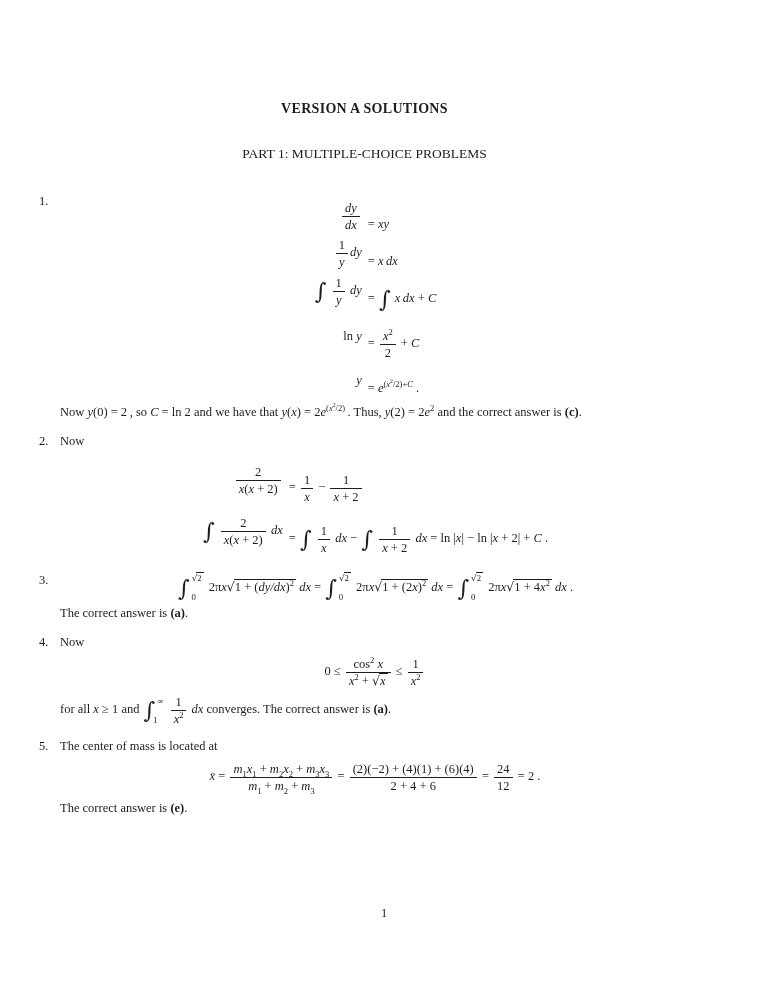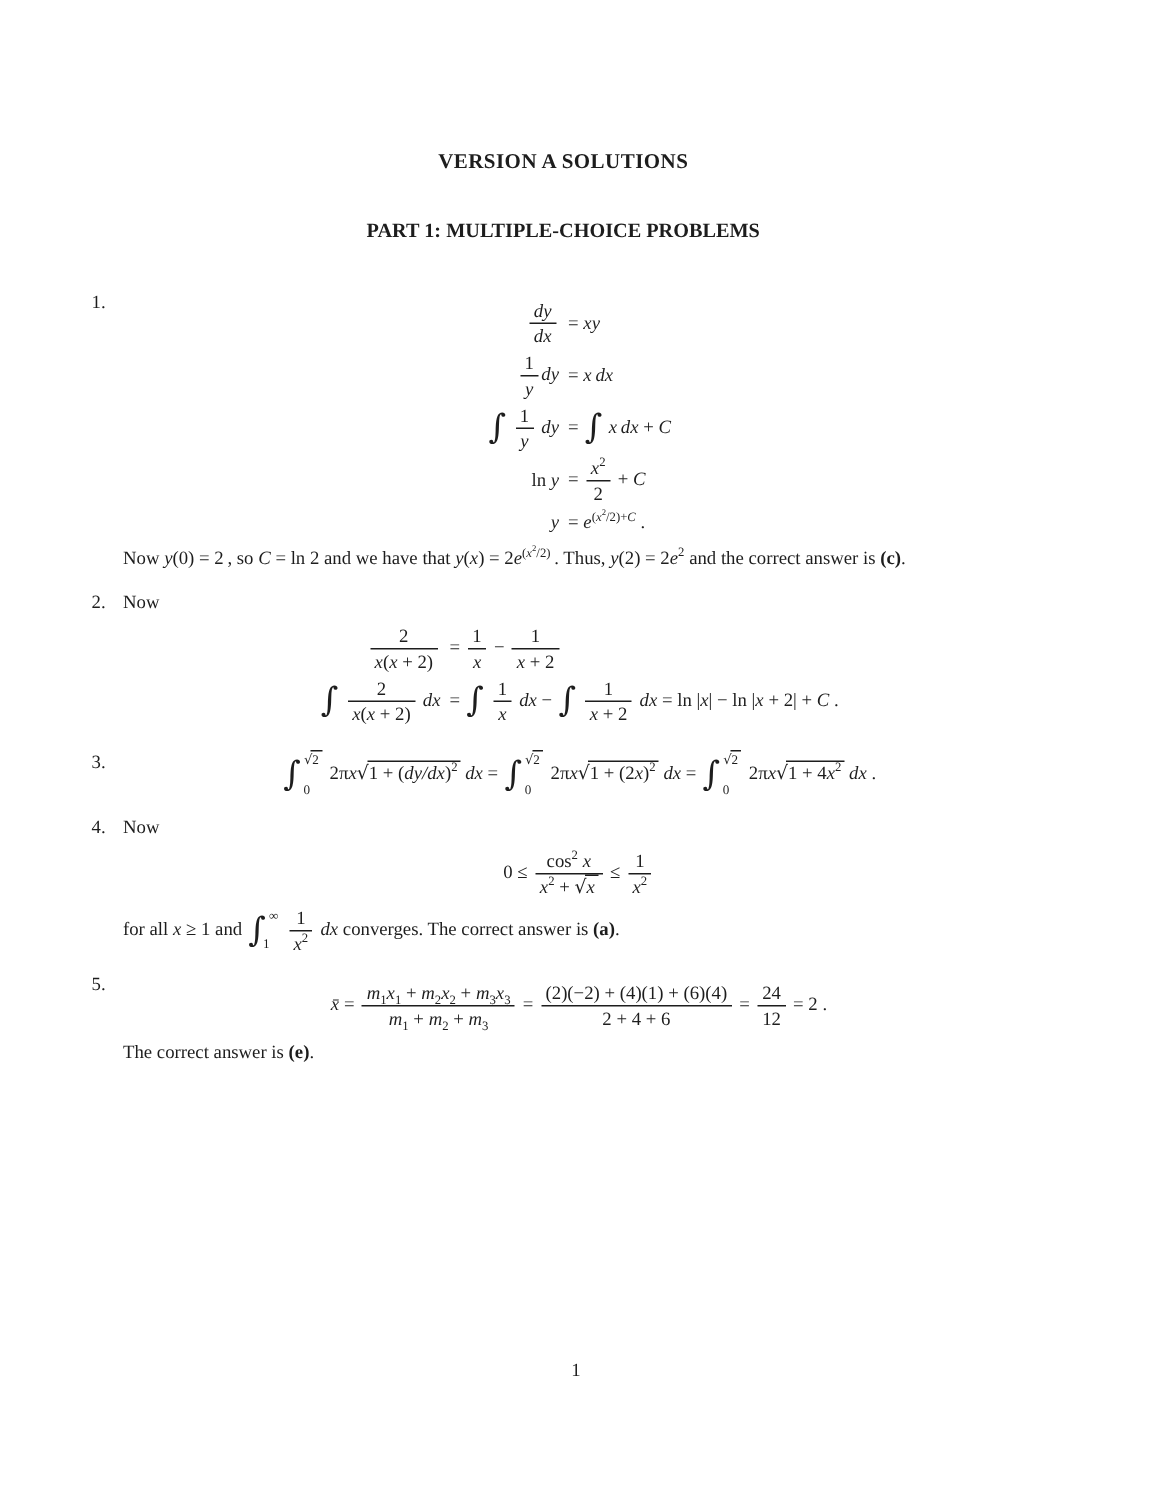--- a/index.html
+++ b/index.html
@@ -2,31 +2,31 @@
 <html><head>
 <meta charset="utf-8">
 <style>
   * { margin:0; padding:0; box-sizing:border-box; }
   html, body { background:#ffffff; }
   body {
     width:768px; height:994px; overflow:hidden;
     font-family:"Liberation Serif","DejaVu Serif",serif;
     color:#1d1d1d; font-size:12.5px; line-height:1.35;
   }
-  .page { position:relative; height:100%; padding:100px 78px 0 61px; }
+  .page { position:relative; height:100%; padding:100px 78px 0 39px; }
   h1.doc-title { font-size:14px; font-weight:bold; text-align:center; letter-spacing:.3px; margin-bottom:26px; }
-  h2.doc-subtitle { font-size:13.5px; font-weight:bold; text-align:center; margin-bottom:30px; }
+  h2.doc-subtitle { font-size:13.5px; font-weight:normal; text-align:center; margin-bottom:30px; }
   .problem { display:flex; margin-bottom:10px; }
   .pnum { flex:none; width:21px; }
   .pbody { flex:1; min-width:0; }
   .ptext { margin-bottom:2px; }
   .display { text-align:center; margin:7px 0 7px; }
   .align { display:inline-grid; grid-template-columns:auto auto; column-gap:6px; row-gap:4px; align-items:center; }
   .align .lhs { justify-self:end; text-align:right; }
-  .align .rhs { justify-self:start; text-align:left; }
+  .align .rhs { justify-self:start; text-align:left;margin-top:16px; }
   .cline { display:inline-block; }
   i { font-style:italic; }
   b { font-weight:bold; }
   sup { font-size:68%; line-height:0; vertical-align:super; }
   sub { font-size:68%; line-height:0; vertical-align:sub; }
   .fr { display:inline-block; vertical-align:middle; text-align:center; line-height:1.12; margin:0 2px; }
   .fr .nu { display:block; border-bottom:1px solid currentColor; padding:0 3px 1px; }
   .fr .de { display:block; padding:1px 3px 0; }
   .int { font-family:"DejaVu Serif","DejaVu Sans",serif; font-style:normal; font-size:180%;
          line-height:.85; display:inline-block; vertical-align:middle; margin:0 1px; }
@@ -81,35 +81,37 @@
           <div class="display"><div class="cline"><span class="int">∫</span><span class="ilim">
                 <span class="t"><span class="sq">√</span><span class="rd">2</span></span>
                 <span class="b">0</span>
               </span> 2π<i>x</i><span class="sq">√</span><span class="rd">1 + (<i>dy/dx</i>)<sup>2</sup></span> <i>dx</i> = <span class="int">∫</span><span class="ilim">
                 <span class="t"><span class="sq">√</span><span class="rd">2</span></span>
                 <span class="b">0</span>
               </span> 2π<i>x</i><span class="sq">√</span><span class="rd">1 + (2<i>x</i>)<sup>2</sup></span> <i>dx</i> = <span class="int">∫</span><span class="ilim">
                 <span class="t"><span class="sq">√</span><span class="rd">2</span></span>
                 <span class="b">0</span>
               </span> 2π<i>x</i><span class="sq">√</span><span class="rd">1 + 4<i>x</i><sup>2</sup></span> <i>dx</i> .</div></div>
+          <div class="ptext">The correct answer is <b>(a)</b>.</div>
         </div>
       </div>
       <div class="problem">
         <div class="pnum">4.</div>
         <div class="pbody">
           <div class="ptext">Now</div>
           <div class="display"><div class="cline">0 ≤ <span class="fr"><span class="nu">cos<sup>2</sup> <i>x</i></span><span class="de"><i>x</i><sup>2</sup> + <span class="sq">√</span><span class="rd"><i>x</i></span></span></span> ≤ <span class="fr"><span class="nu">1</span><span class="de"><i>x</i><sup>2</sup></span></span></div></div>
           <div class="ptext">for all <i>x</i> ≥ 1 and <span class="int">∫</span><span class="ilim">
               <span class="t">∞</span>
               <span class="b">1</span>
             </span> <span class="fr"><span class="nu">1</span><span class="de"><i>x</i><sup>2</sup></span></span> <i>dx</i> converges. The correct answer is <b>(a)</b>.</div>
         </div>
       </div>
       <div class="problem">
         <div class="pnum">5.</div>
         <div class="pbody">
+          <div class="ptext">The center of mass is located at</div>
           <div class="display"><div class="cline"><i>x̄</i> = <span class="fr"><span class="nu"><i>m</i><sub>1</sub><i>x</i><sub>1</sub> + <i>m</i><sub>2</sub><i>x</i><sub>2</sub> + <i>m</i><sub>3</sub><i>x</i><sub>3</sub></span><span class="de"><i>m</i><sub>1</sub> + <i>m</i><sub>2</sub> + <i>m</i><sub>3</sub></span></span> = <span class="fr"><span class="nu">(2)(−2) + (4)(1) + (6)(4)</span><span class="de">2 + 4 + 6</span></span> = <span class="fr"><span class="nu">24</span><span class="de">12</span></span> = 2 .</div></div>
           <div class="ptext">The correct answer is <b>(e)</b>.</div>
         </div>
       </div>
     </div>
   <div class="pageno">1</div>
 </div>
 
 </body></html>

